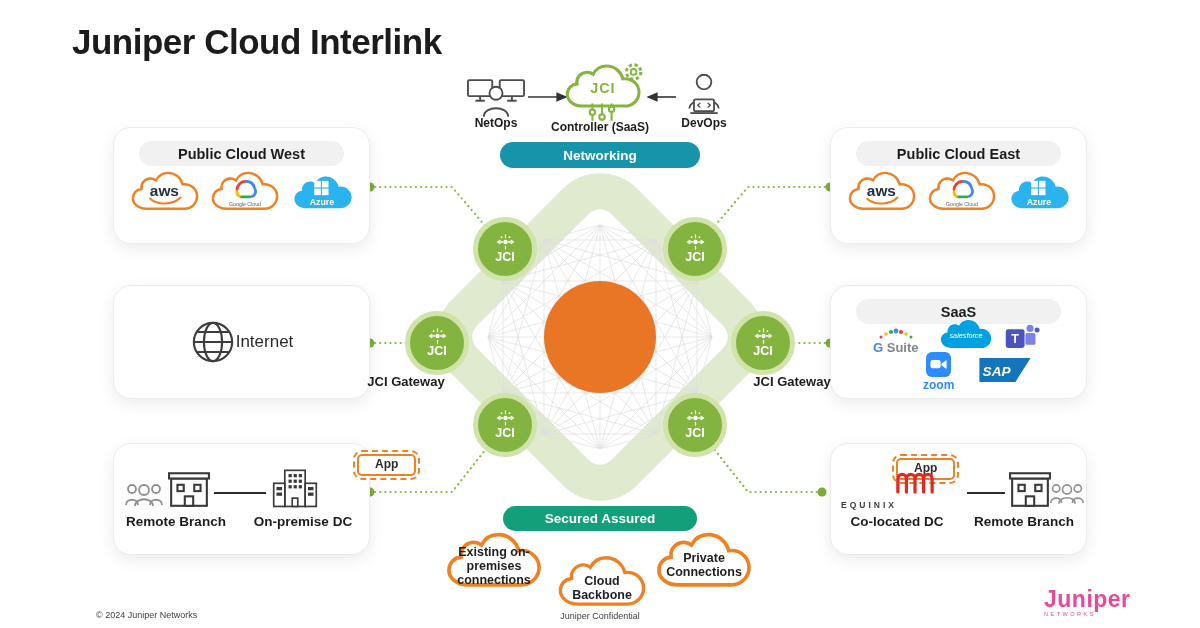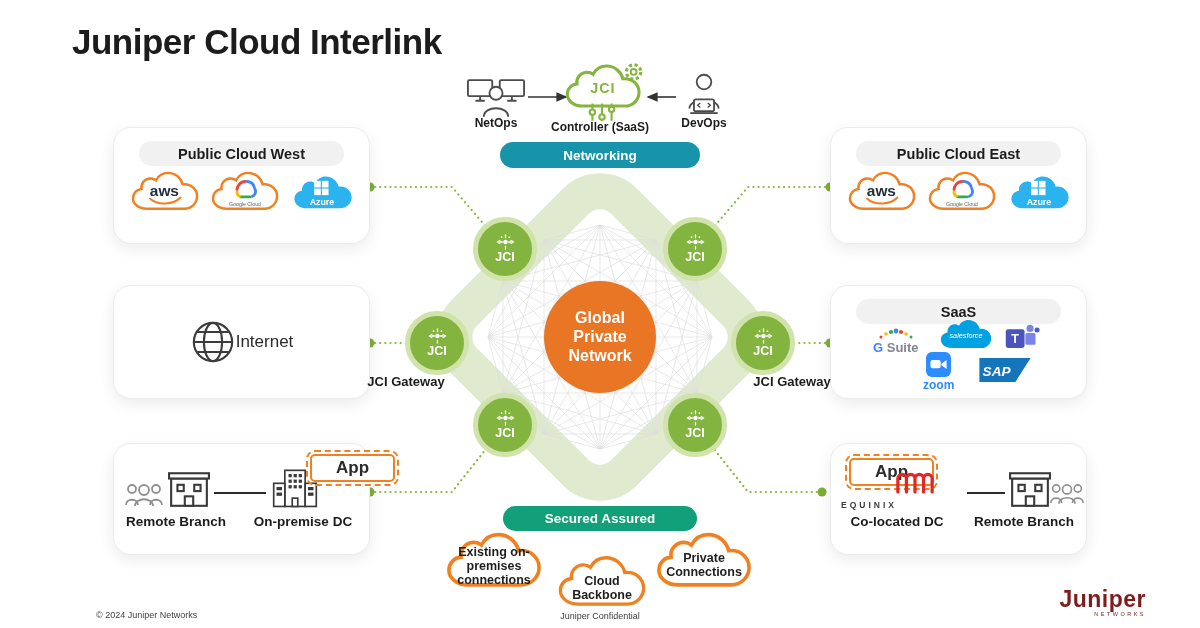--- a/index.html
+++ b/index.html
@@ -10,22 +10,22 @@
               letter-spacing:-0.5px;color:#1c1c1c;margin:2px;}
   
   .card{position:absolute;background:#fff;border:1px solid #ececec;border-radius:18px;
         box-shadow:0 5px 16px rgba(0,0,0,0.08);}
   .pill{position:absolute;left:25px;top:13px;width:205px;height:25px;background:#f1f1f1;
         border-radius:13px;display:flex;align-items:center;justify-content:center;
         font-weight:bold;font-size:14.5px;color:#1c1c1c;}
   .site-label{position:absolute;font-weight:bold;font-size:13.5px;color:#1c1c1c;text-align:center;}
   .hline{position:absolute;height:0;border-top:2px solid #2b2b2b;}
   .app-badge{position:absolute;border:2px solid #F08122;outline:2px dashed #F08122;outline-offset:2px;
-             border-radius:5px;background:#fff;color:#2b2b2b;font-weight:bold;font-size:17px;
-             padding:1px 24px;line-height:1.3;}
+             border-radius:5px;background:#fff;color:#2b2b2b;font-weight:bold;font-size:12px;
+             padding:1px 16px;line-height:1.3;margin-left:47px;}
   
   .flow-label{position:absolute;font-weight:bold;font-size:12px;color:#1c1c1c;text-align:center;}
   .banner{position:absolute;display:flex;align-items:center;justify-content:center;border-radius:14px;
           color:#fff;font-weight:bold;font-size:13.5px;}
   .banner.networking{left:500px;top:142px;width:200px;height:26px;background:#1794AA;}
   .banner.secured{left:503px;top:506px;width:194px;height:25px;background:#12A07B;}
   
   .jci-node{position:absolute;width:54px;height:54px;background:#84B440;border:5px solid #cfe3ab;
             border-radius:50%;display:flex;flex-direction:column;align-items:center;
             justify-content:center;z-index:6;}
@@ -42,21 +42,21 @@
   
   .gsuite{position:absolute;display:flex;flex-direction:column;align-items:center;}
   .gsuite .wordrow{font-size:13px;font-weight:bold;line-height:1;margin-top:1px;}
   .gsuite .g{color:#4285F4;} .gsuite .suite{color:#80868B;font-weight:600;}
   .zoomblock{position:absolute;display:flex;flex-direction:column;align-items:center;}
   .zoomblock .zoomword{color:#2D8CFF;font-weight:bold;font-size:12px;line-height:1;margin-top:2px;}
   .equinix-word{position:absolute;font-size:8.5px;font-weight:bold;letter-spacing:3px;color:#3c3c3c;
                 text-align:left;}
   
   .foot{position:absolute;font-size:9px;color:#3f3f3f;}
-  .brand{position:absolute;left:1044px;top:588px;width:102px;text-align:right;color:#7f1d1d;}
+  .brand{position:absolute;left:1044px;top:588px;width:102px;color:#ec4899;}
   .brand .word{font-size:23px;font-weight:600;letter-spacing:0.5px;line-height:1;}
   .brand .sub{font-size:5.5px;letter-spacing:2.5px;line-height:1;margin-top:1px;}
   .internet-row{position:absolute;left:0;top:0;width:100%;height:100%;display:flex;
                 align-items:center;justify-content:center;}
   .internet-word{font-size:17px;color:#2b2b2b;}
 </style>
 </head>
 <body>
 
 <div class="canvas">
@@ -480,21 +480,20 @@
       <circle cx="12" cy="9" r="2.6" fill="#fff"></circle>
       <circle cx="7.5" cy="3.5" r="1" fill="#fff"></circle>
         <circle cx="16.5" cy="3.5" r="1" fill="#fff"></circle>
     </svg>
     <span>JCI</span>
   </div>
 
   <div class="gateway-label" style="left:360px;top:374px">JCI Gateway</div>
   <div class="gateway-label" style="left:746px;top:374px">JCI Gateway</div>
 
-  <div class="core-label">Global Private Network</div>
 
   <div class="banner secured" style="z-index:4">
     <span>Secured Assured</span>
   </div>
 
   <div class="bcloud" style="left:442px;top:531px;z-index:4">
     <svg width="104" height="61" viewBox="0 0 120 70">
       <use href="#cloud-shape" fill="#fff" stroke="#F08122" stroke-width="4.2"></use>
     </svg>
     <div class="txt" style="top:14px">Existing on-premises connections</div>

